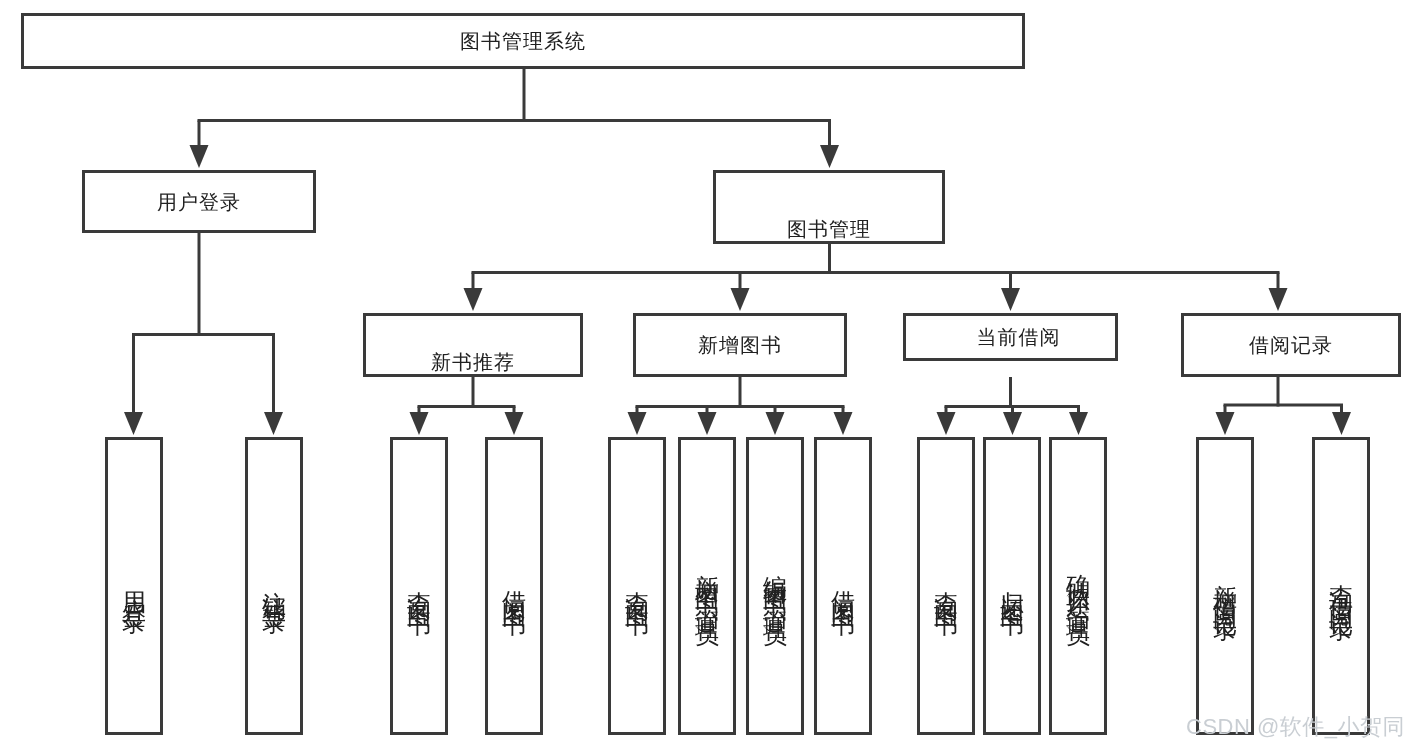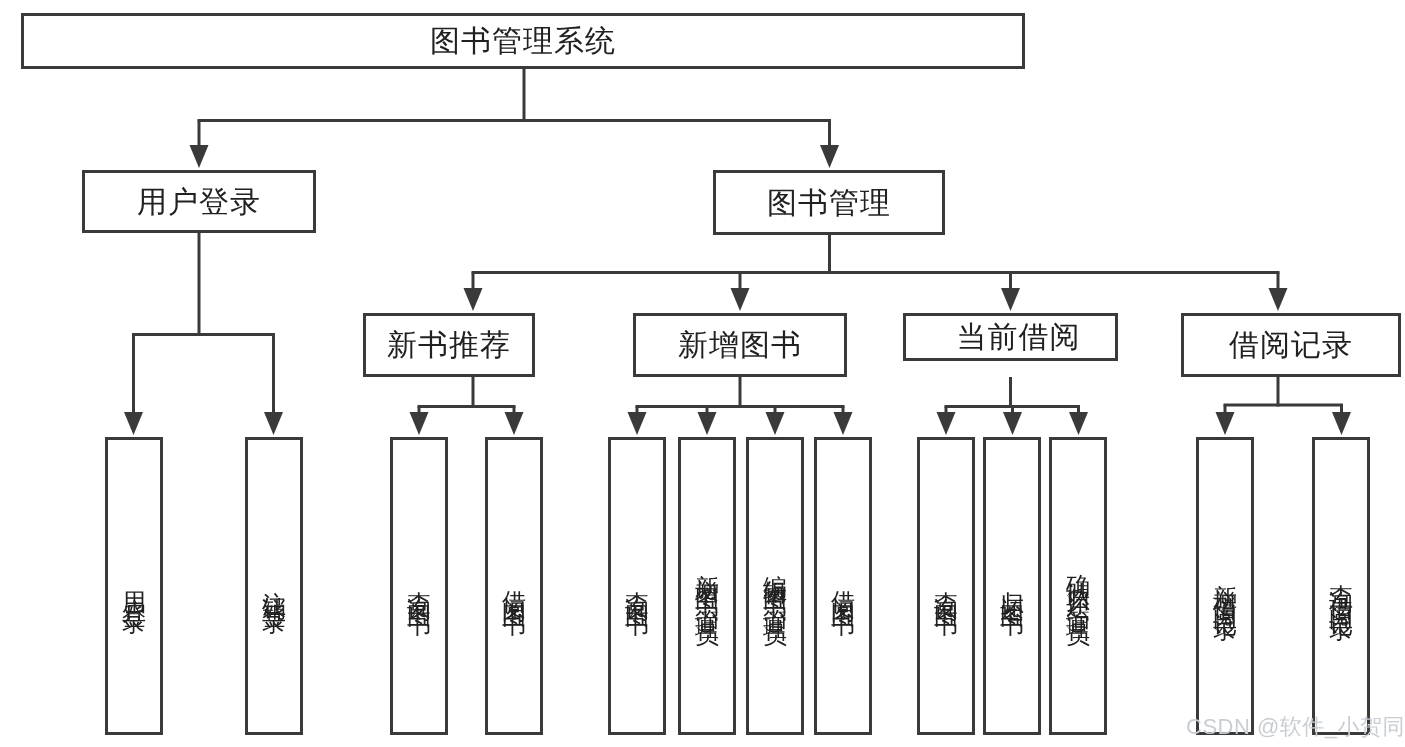--- a/index.html
+++ b/index.html
@@ -23,21 +23,21 @@
   .box{
     position:absolute;
     box-sizing:border-box;
     border:3px solid var(--line);
     background:#ffffff;
     display:flex;
     align-items:center;
     justify-content:center;
     text-align:center;
   }
-  .hlabel{font-size:30px;line-height:1.2;letter-spacing:1px;}
+  .hlabel{font-size:20px;line-height:1.2;letter-spacing:1px;}
   .vlabel{
     writing-mode:vertical-rl;
     text-orientation:mixed;
     font-size:24px;
     line-height:1;
     letter-spacing:7px;
   }
   .watermark{
     position:absolute;
     left:1186px;top:712px;
@@ -115,25 +115,25 @@
     <polygon class="carrow" points="1332,412 1351,412 1341.5,435"></polygon>
   </svg>
 
   <div class="box" style="left:21px;top:13px;width:1004px;height:56px;">
     <span class="hlabel">图书管理系统</span>
   </div>
 
   <div class="box" style="left:82px;top:170px;width:234px;height:63px;">
     <span class="hlabel">用户登录</span>
   </div>
-  <div class="box" style="left:713px;top:170px;width:232px;height:65px;">
+  <div class="box" style="left:713px;top:170px;width:232px;height:74px;align-items:flex-end;">
     <span class="hlabel">图书管理</span>
   </div>
 
-  <div class="box" style="left:363px;top:313px;width:172px;height:64px;">
+  <div class="box" style="left:363px;top:313px;width:220px;height:64px;align-items:flex-end;">
     <span class="hlabel">新书推荐</span>
   </div>
   <div class="box" style="left:633px;top:313px;width:214px;height:64px;">
     <span class="hlabel">新增图书</span>
   </div>
   <div class="box" style="left:903px;top:313px;width:215px;height:48px;padding-left:16px;">
     <span class="hlabel">当前借阅</span>
   </div>
   <div class="box" style="left:1168px;top:313px;width:220px;height:64px;margin-left:13px;">
     <span class="hlabel">借阅记录</span>

